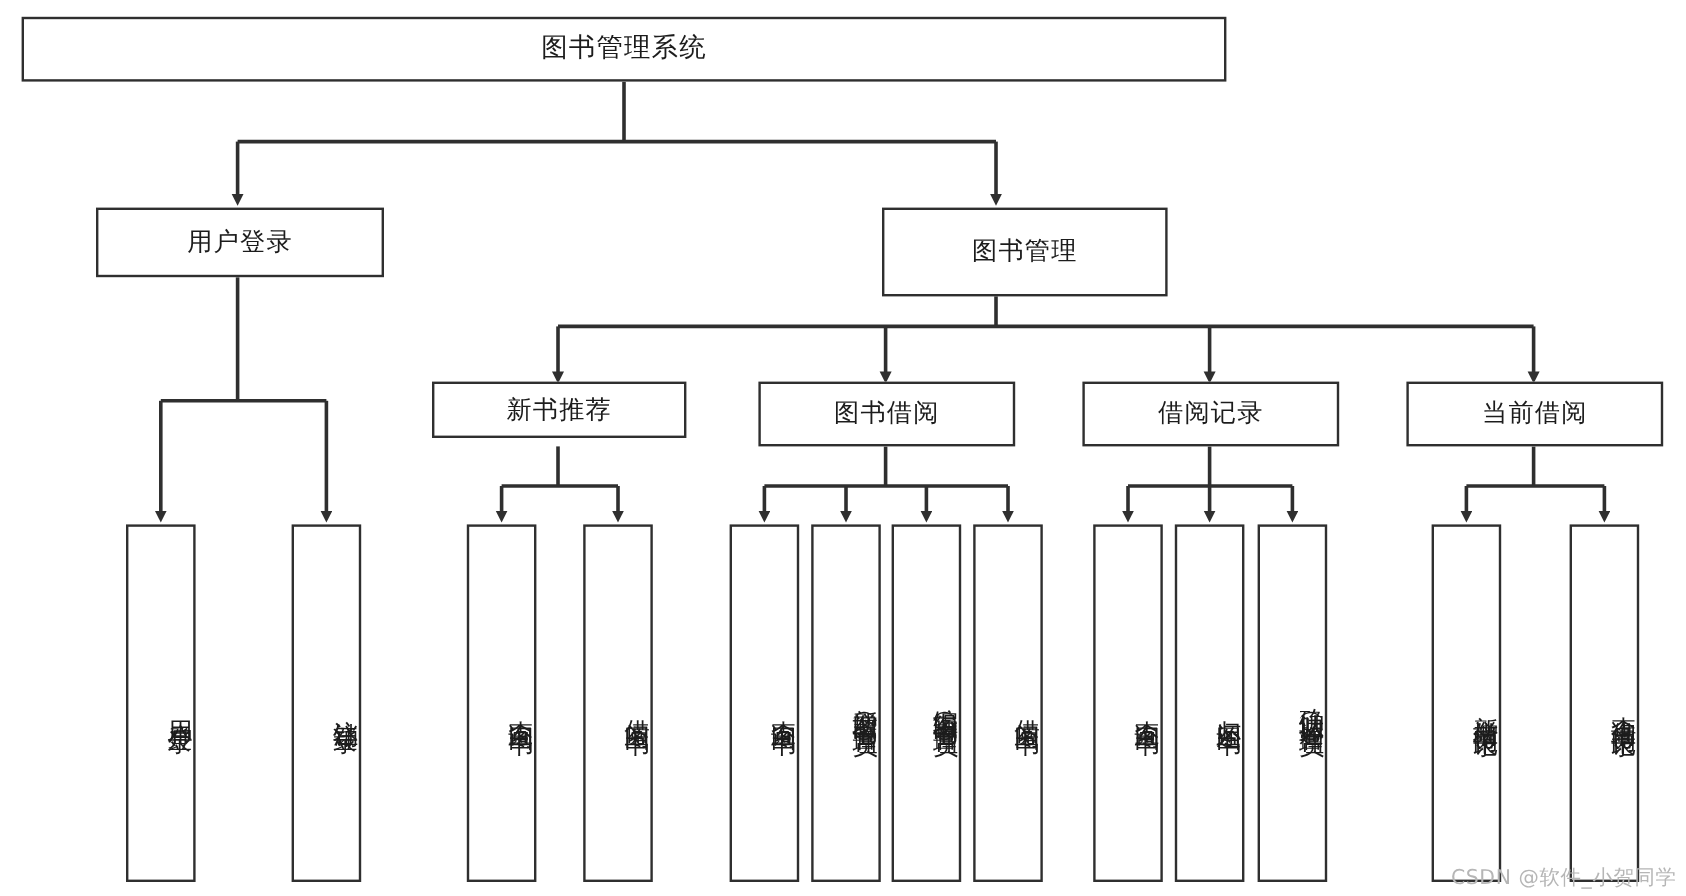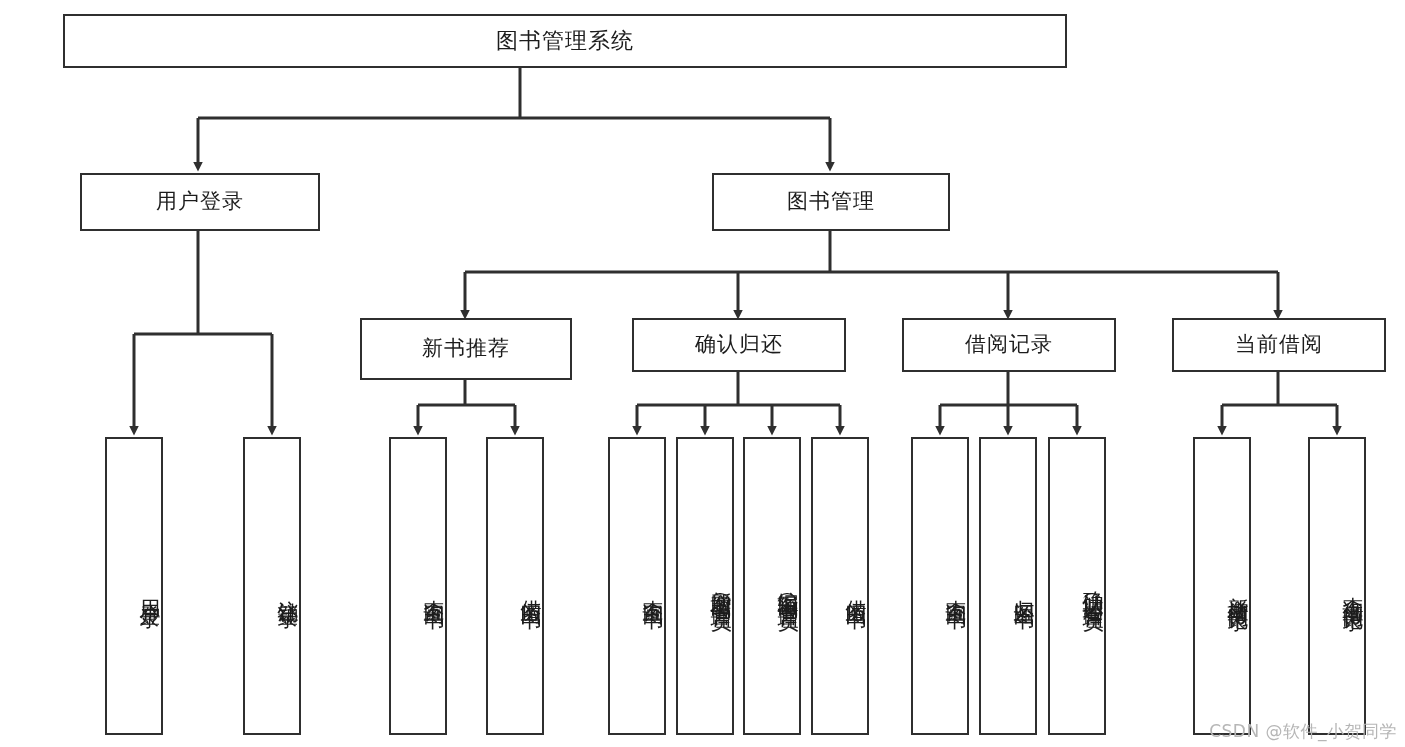--- a/index.html
+++ b/index.html
@@ -37,21 +37,20 @@
     color: #1c1c1c;
     z-index: 2;
   }
   .node.h {
     font-size: 21px;
     letter-spacing: 1px;
     line-height: 1.2;
   }
   .node.root {
     font-size: 22px;
-    margin-left: 45px;
   }
   .node.v {
     writing-mode: vertical-rl;
     text-orientation: upright;
     align-items: flex-start;
     justify-content: center;
     font-size: 21px;
     letter-spacing: 3px;
     padding-top: 6px;
     line-height: 1.05;
@@ -133,29 +132,29 @@
     </g>
   </svg>
 
   <div class="node h root" style="left:18px; top:14px; width:1004px; height:54px;">
     <span>图书管理系统</span>
   </div>
 
   <div class="node h" style="left:80px; top:173px; width:240px; height:58px;">
     <span>用户登录</span>
   </div>
-  <div class="node h" style="left:712px; top:173px; width:238px; height:58px;">
+  <div class="node h" style="left:735px; top:173px; width:238px; height:74px;">
     <span>图书管理</span>
   </div>
 
-  <div class="node h" style="left:360px; top:318px; width:212px; height:62px;">
+  <div class="node h" style="left:360px; top:318px; width:212px; height:47px;">
     <span>新书推荐</span>
   </div>
   <div class="node h" style="left:632px; top:318px; width:214px; height:54px;">
-    <span>确认归还</span>
+    <span>图书借阅</span>
   </div>
   <div class="node h" style="left:902px; top:318px; width:214px; height:54px;">
     <span>借阅记录</span>
   </div>
   <div class="node h" style="left:1172px; top:318px; width:214px; height:54px;">
     <span>当前借阅</span>
   </div>
 
   <div class="node v" style="left:105px; top:437px; width:58px; height:298px;">
     <span class="vtext">用户登录</span>

